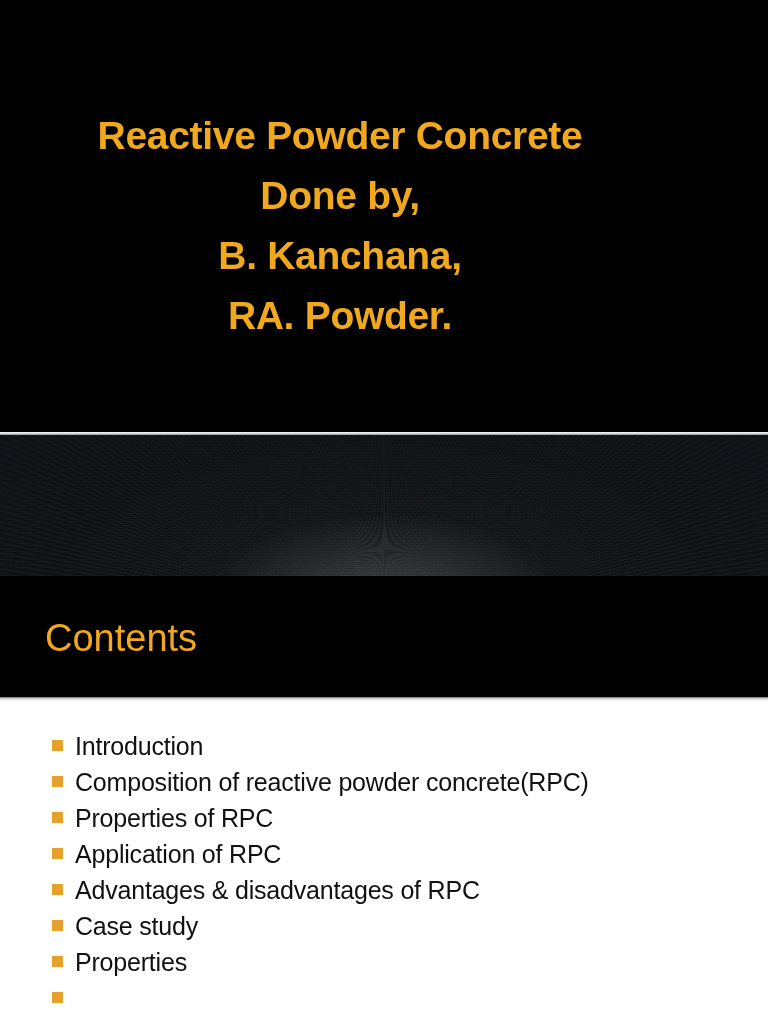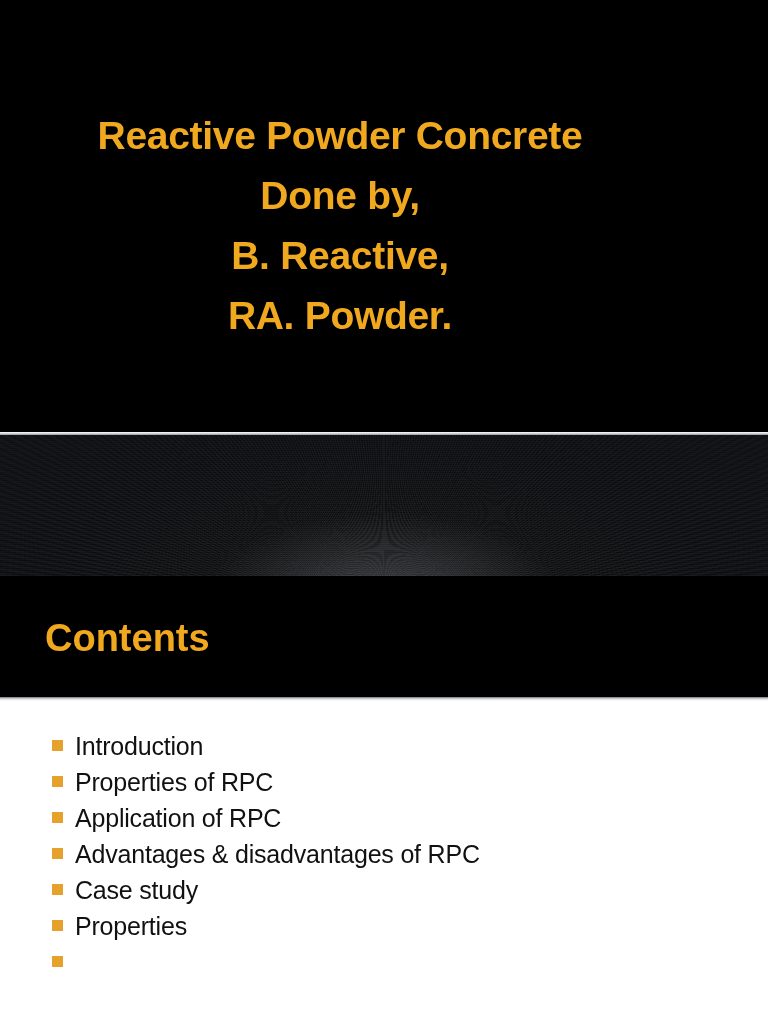--- a/index.html
+++ b/index.html
@@ -141,21 +141,21 @@
     top: 0;
     width: 768px;
     height: 121px;
     background: #000000;
   }
   .contents-title {
     position: absolute;
     left: 45px;
     top: 40px;
     color: #F0A81E;
-    font-weight: bold;
+    font-weight: normal;
     font-size: 38px;
     line-height: 44px;
     letter-spacing: 0px;
   }
   .header-rule {
     position: absolute;
     left: 0;
     top: 121px;
     width: 768px;
     height: 4px;
@@ -203,21 +203,21 @@
 </style>
 </head>
 <body>
 
 <div class="page">
 
   <div class="slide-title">
     <div class="title-block">
       <div class="title-line">Reactive Powder Concrete</div>
       <div class="title-line">Done by,</div>
-      <div class="title-line">B. Reactive,</div>
+      <div class="title-line">B. Kanchana,</div>
       <div class="title-line">RA. Powder.</div>
     </div>
   </div>
 
   <div class="band-wrap">
     <div class="band-rule"></div>
     <div class="band"></div>
     <div class="band-fan"></div>
     <div class="band-fan2"></div>
     <div class="band-vign"></div>
@@ -231,20 +231,24 @@
     <div class="header-rule"></div>
 
     <div class="contents-body">
       <ul class="bullet-list">
         <li class="bullet-item">
           <span class="bullet-marker"></span>
           <span class="bullet-text">Introduction</span>
         </li>
         <li class="bullet-item">
           <span class="bullet-marker"></span>
+          <span class="bullet-text">Composition of reactive powder concrete(RPC)</span>
+        </li>
+        <li class="bullet-item">
+          <span class="bullet-marker"></span>
           <span class="bullet-text">Properties of RPC</span>
         </li>
         <li class="bullet-item">
           <span class="bullet-marker"></span>
           <span class="bullet-text">Application of RPC</span>
         </li>
         <li class="bullet-item">
           <span class="bullet-marker"></span>
           <span class="bullet-text">Advantages &amp; disadvantages of RPC</span>
         </li>

